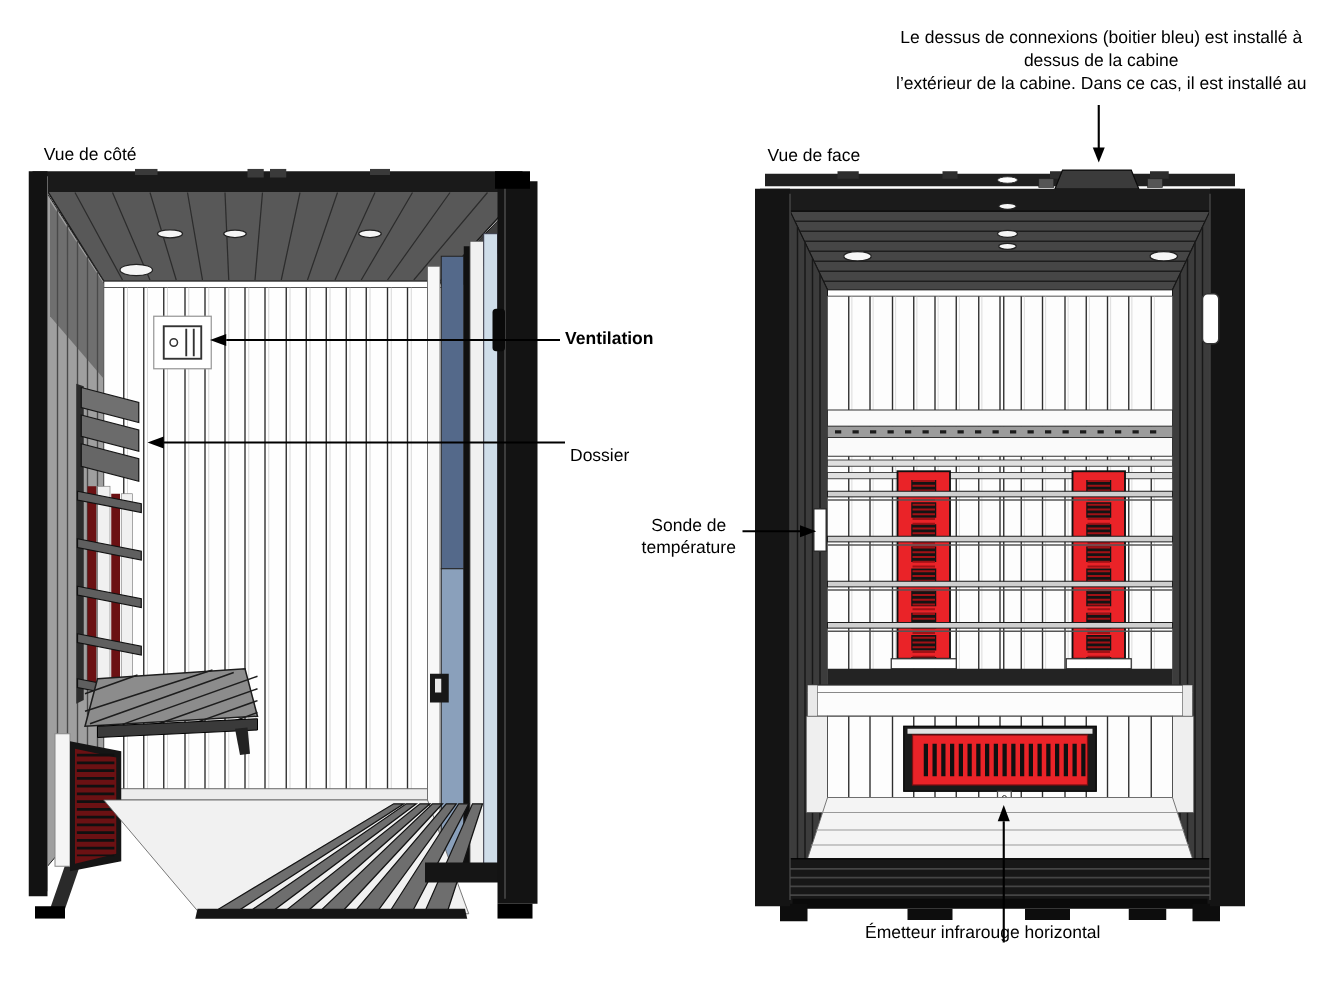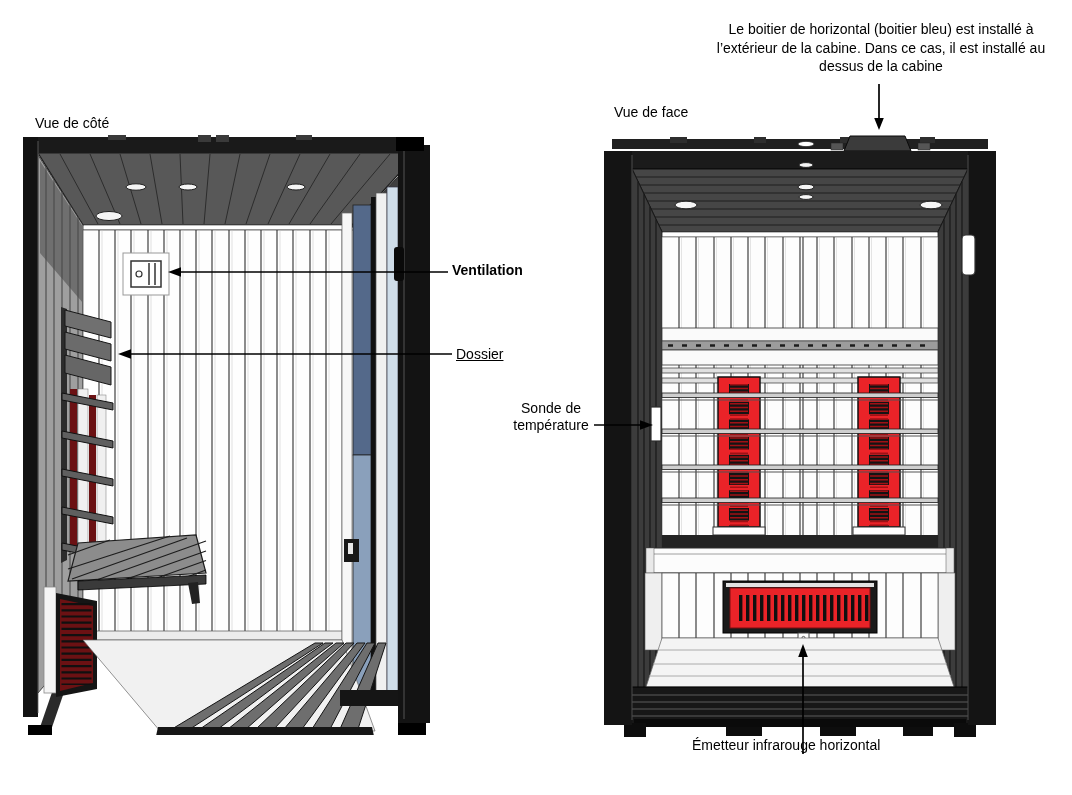--- a/index.html
+++ b/index.html
@@ -6,24 +6,24 @@
   .canvas{position:relative;width:1072px;height:795px;background:#fff;overflow:hidden;
           font-family:"Liberation Sans",sans-serif;}
   .view-svg{position:absolute;}
   #side-view{left:20px;top:135px;}
   #front-view{left:600px;top:135px;}
   #arrow-overlay{left:0;top:0;pointer-events:none;}
   .lbl{position:absolute;font-size:14px;line-height:1.25;color:#000;white-space:nowrap;}
   .lbl-center{text-align:center;white-space:normal;}
   #lbl-note{left:699px;top:20px;width:364px;line-height:18.5px;}
   #lbl-side{left:35px;top:115px;}
-  #lbl-front{left:614px;top:104px;}
+  #lbl-front{left:614px;top:116px;}
   #lbl-vent{left:452px;top:262px;font-weight:bold;}
-  #lbl-dossier{left:456px;top:346px;text-decoration:underline;}
-  #lbl-sonde{left:505px;top:400px;width:92px;line-height:17px;}
+  #lbl-dossier{left:456px;top:356px;}
+  #lbl-sonde{left:505px;top:412px;width:92px;line-height:17px;}
   #lbl-emetteur{left:692px;top:737px;}
   .block{display:block;}
 </style>
 </head>
 <body>
 
 <div class="canvas">
 
   <svg id="side-view" class="view-svg" width="415" height="600" viewBox="0 0 415 600">
 
@@ -281,23 +281,23 @@
         <polygon points="653,425 640,420.2 640,429.8" stroke="none"></polygon>
       </g>
       <g>
         <line x1="803" y1="754" x2="803" y2="657"></line>
         <polygon points="803,644 798.2,657 807.8,657" stroke="none"></polygon>
       </g>
     </g>
   </svg>
 
   <div id="lbl-note" class="lbl lbl-center">
-    <span class="block">Le boitier de horizontal (boitier bleu) est installé à</span>
+    <span class="block">Le dessus de connexions (boitier bleu) est installé à</span>
+    <span class="block">dessus de la cabine</span>
     <span class="block">l’extérieur de la cabine. Dans ce cas, il est installé au</span>
-    <span class="block">dessus de la cabine</span>
   </div>
 
   <div id="lbl-side" class="lbl">Vue de côté</div>
   <div id="lbl-front" class="lbl">Vue de face</div>
   <div id="lbl-vent" class="lbl">Ventilation</div>
   <div id="lbl-dossier" class="lbl">Dossier</div>
 
   <div id="lbl-sonde" class="lbl lbl-center">
     <span class="block">Sonde de</span>
     <span class="block">température</span>

